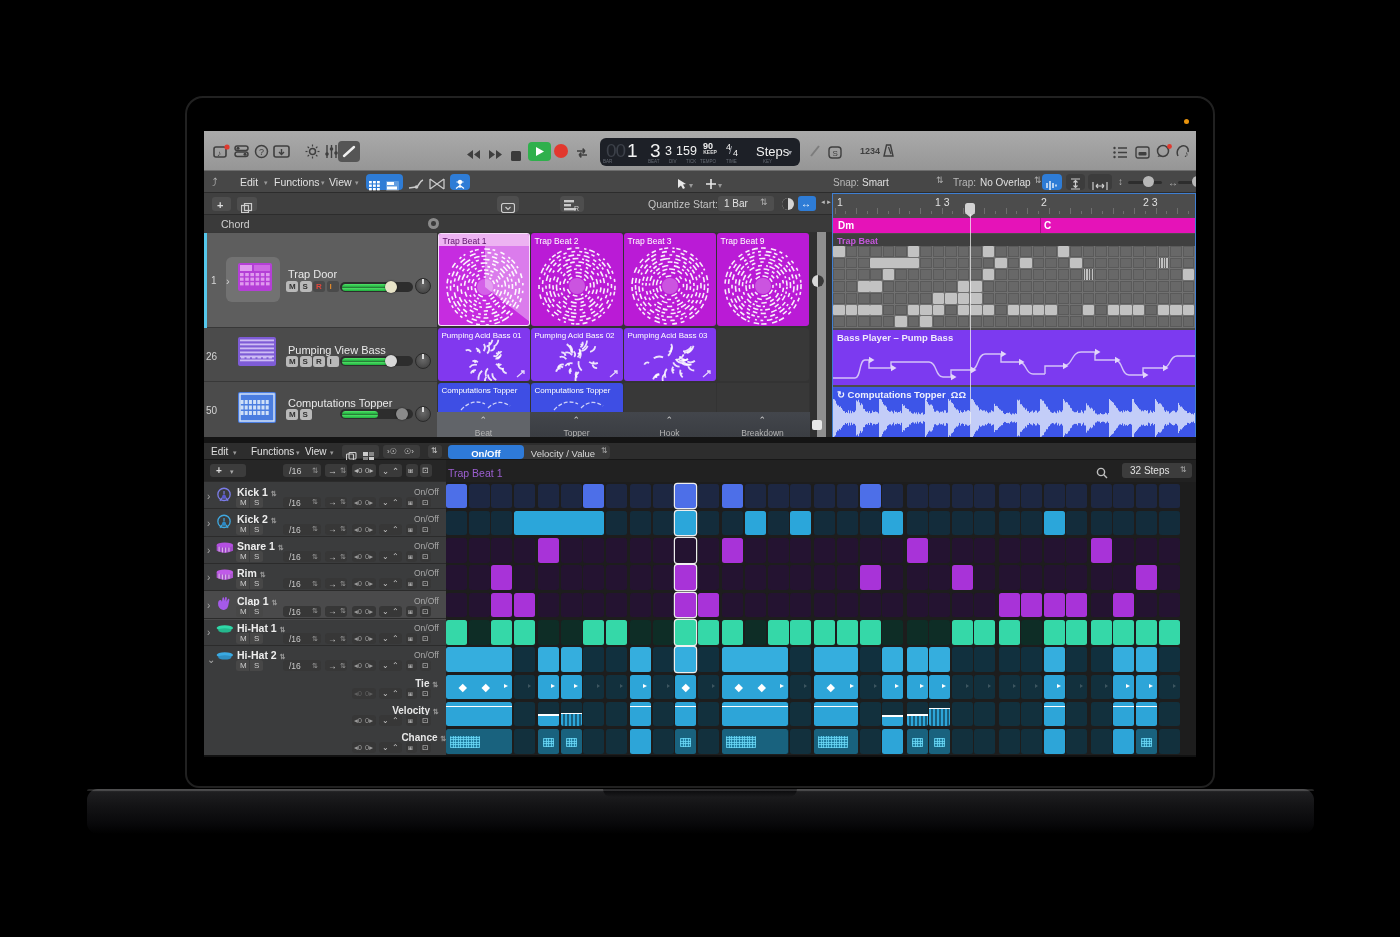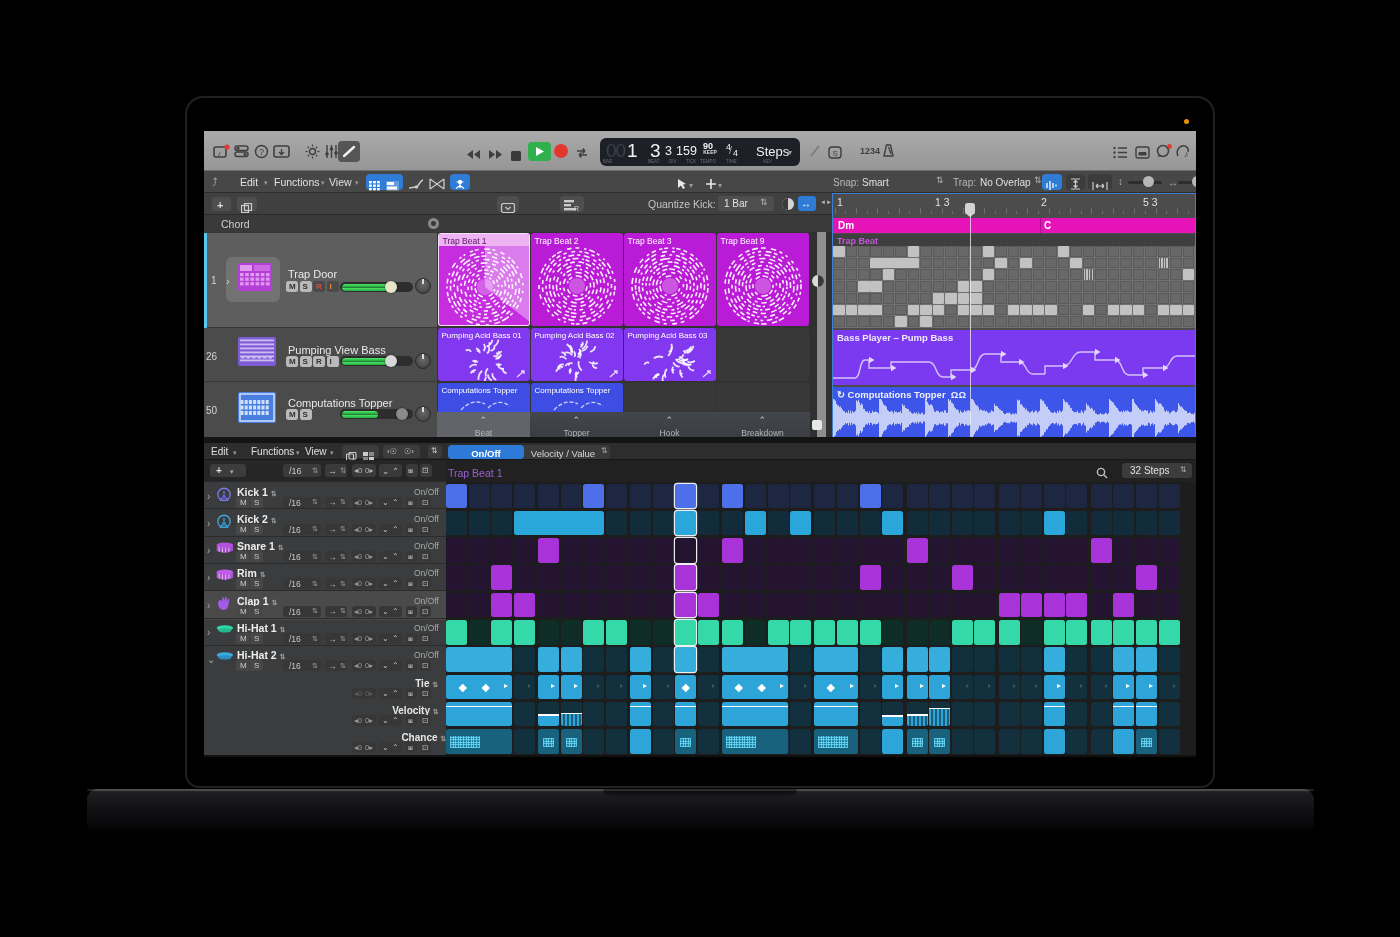--- a/index.html
+++ b/index.html
@@ -227,21 +227,21 @@
         </svg></div>
       <div class="" style="left:356px;top:65px;width:24px;height:16px;background:#4e4e4e;border-radius:4px;"></div>
       <div style="left:360px;top:67px;width:16px;height:12px;"><svg width="16" height="12">
           <g fill="#ccc">
             <rect x="0" y="0" width="10" height="2.4"></rect>
             <rect x="0" y="4" width="7" height="2.4"></rect>
             <rect x="0" y="8" width="12" height="2.4"></rect>
           </g>
           <text x="10" y="11" font-size="7" fill="#ccc">R</text>
         </svg></div>
-      <div class="" style="position:absolute;left:444px;top:68px;font-size:10.5px;color:#c3c3c3;white-space:nowrap;line-height:1;">Quantize Kick:</div>
+      <div class="" style="position:absolute;left:444px;top:68px;font-size:10.5px;color:#c3c3c3;white-space:nowrap;line-height:1;">Quantize Start:</div>
       <div class="" style="left:514px;top:65px;width:56px;height:15px;background:#4e4e4e;border-radius:3px;"></div>
       <div class="" style="position:absolute;left:520px;top:68px;font-size:10px;color:#e3e3e3;white-space:nowrap;line-height:1;">1 Bar</div>
       <div class="" style="position:absolute;left:556px;top:67px;font-size:9px;color:#b0b0b0;white-space:nowrap;line-height:1;">⇅</div>
       <div style="left:577px;top:66px;width:14px;height:14px;"><svg width="14" height="14">
           <circle cx="7" cy="7" r="6" fill="#d5d5d5"></circle>
           <path d="M7 1 A6 6 0 0 0 7 13 Z" fill="#3a3a3a"></path>
         </svg></div>
       <div class="" style="left:594px;top:65px;width:18px;height:15px;background:#2e7cd6;border-radius:3px;"></div>
       <div class="" style="position:absolute;left:597px;top:68px;font-size:10px;color:#fff;white-space:nowrap;line-height:1;">↔</div>
       <div class="" style="position:absolute;left:616px;top:68px;font-size:6px;color:#bbb;white-space:nowrap;line-height:1;">◄►</div>
@@ -561,21 +561,21 @@
 <div class="" style="left:613px;top:101px;width:9px;height:205px;background:#8f8f8f;"></div>
 <div style="position:absolute;left:607px;top:143px;width:14px;height:14px;"><svg width="14" height="14">
           <circle cx="7" cy="7" r="6" fill="#d9d9d9"></circle>
           <path d="M7 1 A6 6 0 0 1 7 13 Z" fill="#3a3a3a"></path>
         </svg></div>
 <div class="" style="left:608px;top:289px;width:10px;height:10px;background:#e8e8e8;border-radius:2px;"></div>
 <div class="" style="left:628px;top:62px;width:364px;height:244px;background:#4c4c4c;border:1px solid #3f7fd2;"></div>
 <div class="" style="position:absolute;left:633px;top:66px;font-size:10.5px;color:#e0e0e0;white-space:nowrap;line-height:1;">1</div>
       <div class="" style="position:absolute;left:731px;top:66px;font-size:10.5px;color:#e0e0e0;white-space:nowrap;line-height:1;">1 3</div>
       <div class="" style="position:absolute;left:837px;top:66px;font-size:10.5px;color:#e0e0e0;white-space:nowrap;line-height:1;">2</div>
-      <div class="" style="position:absolute;left:939px;top:66px;font-size:10.5px;color:#e0e0e0;white-space:nowrap;line-height:1;">5 3</div>
+      <div class="" style="position:absolute;left:939px;top:66px;font-size:10.5px;color:#e0e0e0;white-space:nowrap;line-height:1;">2 3</div>
       <div style="left:630.5px;top:77px;width:1px;height:6px;background:#6e6e6e;"></div>
       <div style="left:641.2px;top:80px;width:1px;height:3px;background:#6e6e6e;"></div>
       <div style="left:651.9px;top:77px;width:1px;height:6px;background:#6e6e6e;"></div>
       <div style="left:662.6px;top:80px;width:1px;height:3px;background:#6e6e6e;"></div>
       <div style="left:673.3px;top:77px;width:1px;height:6px;background:#6e6e6e;"></div>
       <div style="left:684px;top:80px;width:1px;height:3px;background:#6e6e6e;"></div>
       <div style="left:694.7px;top:77px;width:1px;height:6px;background:#6e6e6e;"></div>
       <div style="left:705.4px;top:80px;width:1px;height:3px;background:#6e6e6e;"></div>
       <div style="left:716.1px;top:77px;width:1px;height:6px;background:#6e6e6e;"></div>
       <div style="left:726.8px;top:80px;width:1px;height:3px;background:#6e6e6e;"></div>

